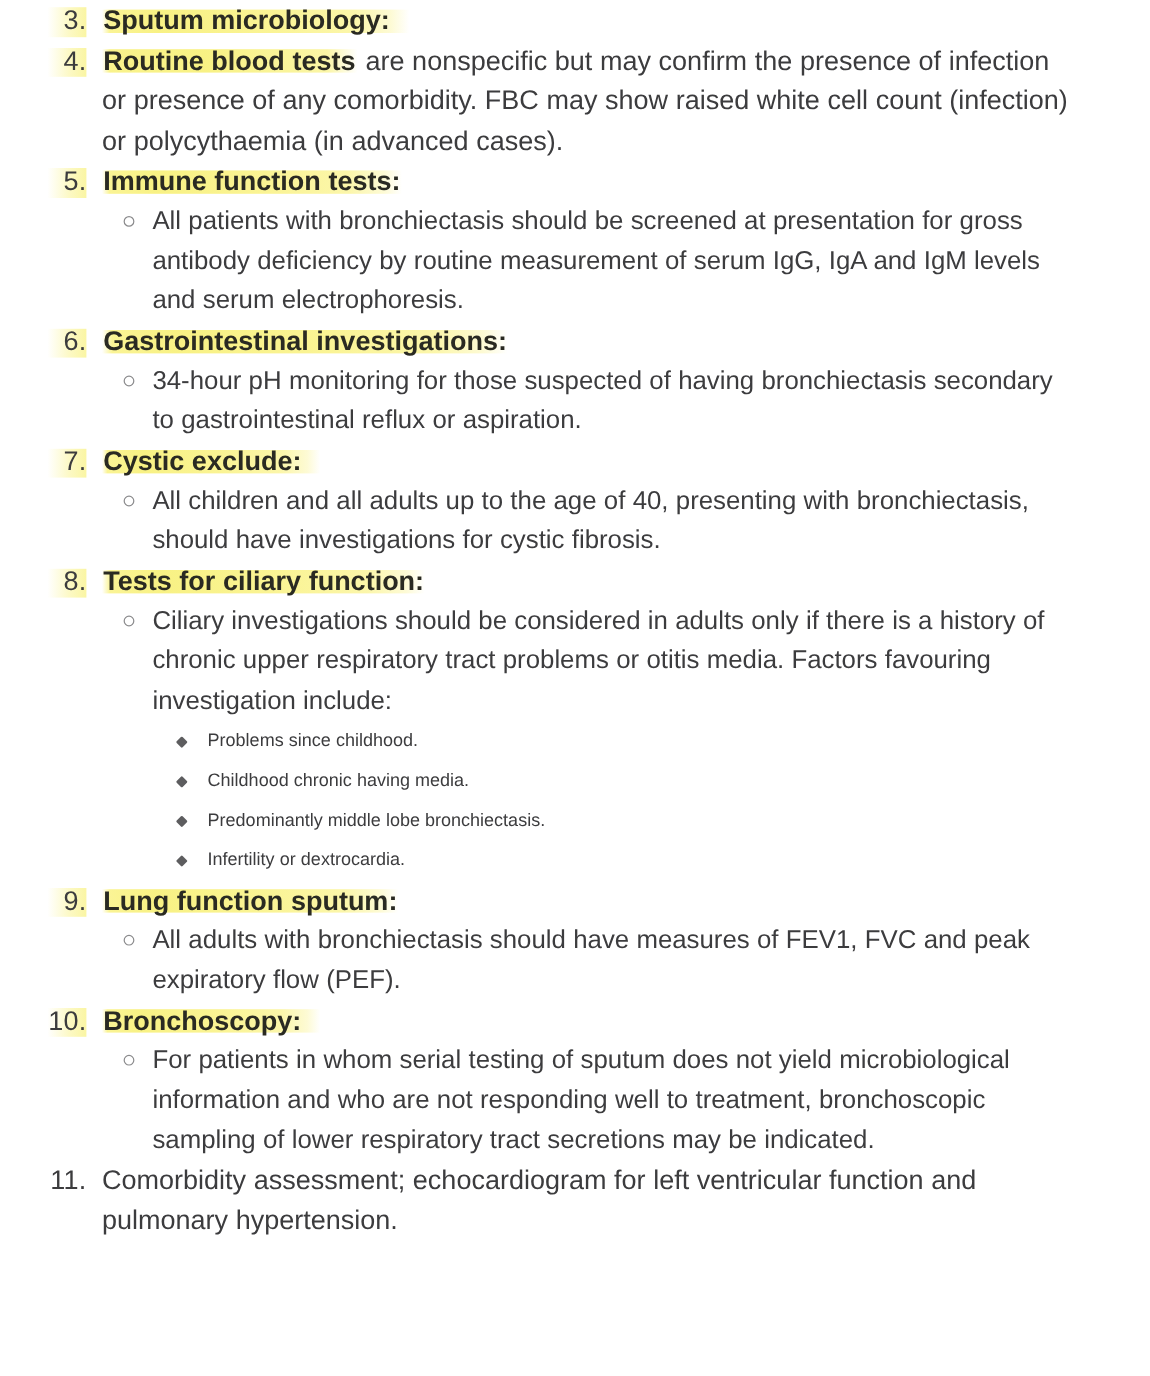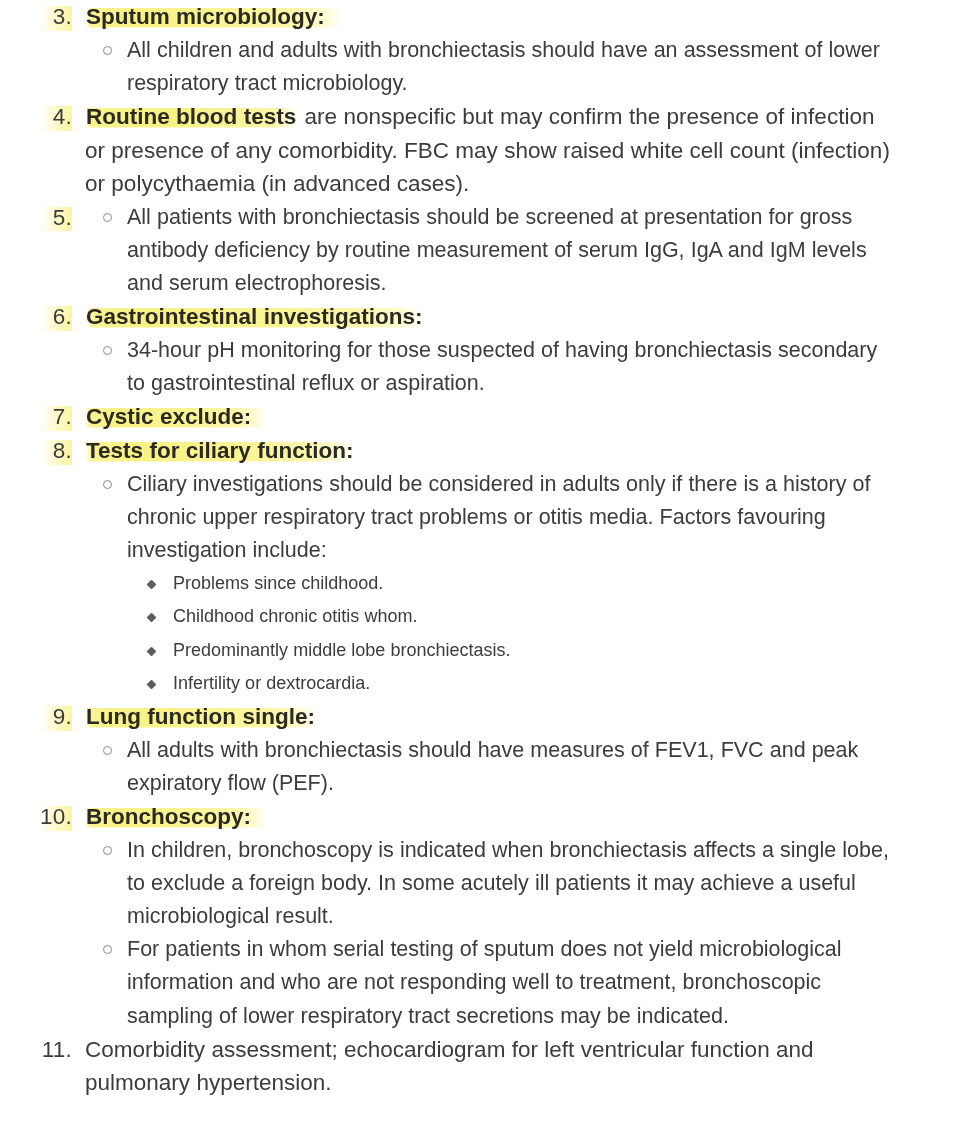--- a/index.html
+++ b/index.html
@@ -84,21 +84,21 @@
 
   
   ul.level3 {
     list-style: none;
     margin: 0;
     padding: 0;
   }
   li.l3-item {
     position: relative;
     padding-left: 46px;
-    font-size: 18px;
+    font-size: 15px;
     line-height: 33.2px;
   }
   li.l3-item > .bullet-d {
     position: absolute;
     left: 21px;
     top: 14px;
     width: 7px;
     height: 7px;
     background: #5d5d5f;
     transform: rotate(45deg);
@@ -161,36 +161,36 @@
 
   <ol class="numbered">
 
     <li class="num-item">
       <span class="marker washed">3.</span>
       <span class="body">
         <span class="hl tail">Sputum microbiology:</span>
         <ul class="level2">
           <li class="l2-item">
             <span class="bullet-o"></span>
-            <span>All children and adults with bronchiectasis should have an assessment of lower respiratory tract microbiology.</span>
           </li>
         </ul>
       </span>
     </li>
 
     <li class="num-item">
       <span class="marker washed">4.</span>
       <span class="body">
         <span class="hl inline">Routine blood tests</span><span class="nohl"> are nonspecific but may confirm the presence of infection or presence of any comorbidity. FBC may show raised white cell count (infection) or polycythaemia (in advanced cases).</span>
       </span>
     </li>
 
     <li class="num-item">
       <span class="marker washed">5.</span>
       <span class="body">
+        <span class="hl">Immune function tests:</span>
         <ul class="level2">
           <li class="l2-item">
             <span class="bullet-o"></span>
             <span>All patients with bronchiectasis should be screened at presentation for gross antibody deficiency by routine measurement of serum IgG, IgA and IgM levels and serum electrophoresis.</span>
           </li>
         </ul>
       </span>
     </li>
 
     <li class="num-item">
@@ -206,78 +206,75 @@
       </span>
     </li>
 
     <li class="num-item">
       <span class="marker washed">7.</span>
       <span class="body">
         <span class="hl tail">Cystic exclude:</span>
         <ul class="level2">
           <li class="l2-item">
             <span class="bullet-o"></span>
+            <span>All children and all adults up to the age of 40, presenting with bronchiectasis, should have investigations for cystic fibrosis.</span>
           </li>
         </ul>
       </span>
     </li>
 
     <li class="num-item">
       <span class="marker washed">8.</span>
       <span class="body">
         <span class="hl">Tests for ciliary function:</span>
         <ul class="level2">
           <li class="l2-item">
             <span class="bullet-o"></span>
             <span>Ciliary investigations should be considered in adults only if there is a history of chronic upper respiratory tract problems or otitis media. Factors favouring investigation include:</span>
             <ul class="level3">
               <li class="l3-item">
                 <span class="bullet-d"></span>
                 <span>Problems since childhood.</span>
               </li>
               <li class="l3-item">
                 <span class="bullet-d"></span>
-                <span>Childhood chronic otitis whom.</span>
+                <span>Childhood chronic having media.</span>
               </li>
               <li class="l3-item">
                 <span class="bullet-d"></span>
                 <span>Predominantly middle lobe bronchiectasis.</span>
               </li>
               <li class="l3-item">
                 <span class="bullet-d"></span>
                 <span>Infertility or dextrocardia.</span>
               </li>
             </ul>
           </li>
         </ul>
       </span>
     </li>
 
     <li class="num-item">
       <span class="marker washed">9.</span>
       <span class="body">
-        <span class="hl">Lung function single:</span>
+        <span class="hl">Lung function sputum:</span>
         <ul class="level2">
           <li class="l2-item">
             <span class="bullet-o"></span>
             <span>All adults with bronchiectasis should have measures of FEV1, FVC and peak expiratory flow (PEF).</span>
           </li>
         </ul>
       </span>
     </li>
 
     <li class="num-item">
       <span class="marker washed">10.</span>
       <span class="body">
         <span class="hl tail">Bronchoscopy:</span>
         <ul class="level2">
-          <li class="l2-item">
-            <span class="bullet-o"></span>
-            <span>In children, bronchoscopy is indicated when bronchiectasis affects a single lobe, to exclude a foreign body. In some acutely ill patients it may achieve a useful microbiological result.</span>
-          </li>
           <li class="l2-item">
             <span class="bullet-o"></span>
             <span>For patients in whom serial testing of sputum does not yield microbiological information and who are not responding well to treatment, bronchoscopic sampling of lower respiratory tract secretions may be indicated.</span>
           </li>
         </ul>
       </span>
     </li>
 
     <li class="num-item">
       <span class="marker">11.</span>

